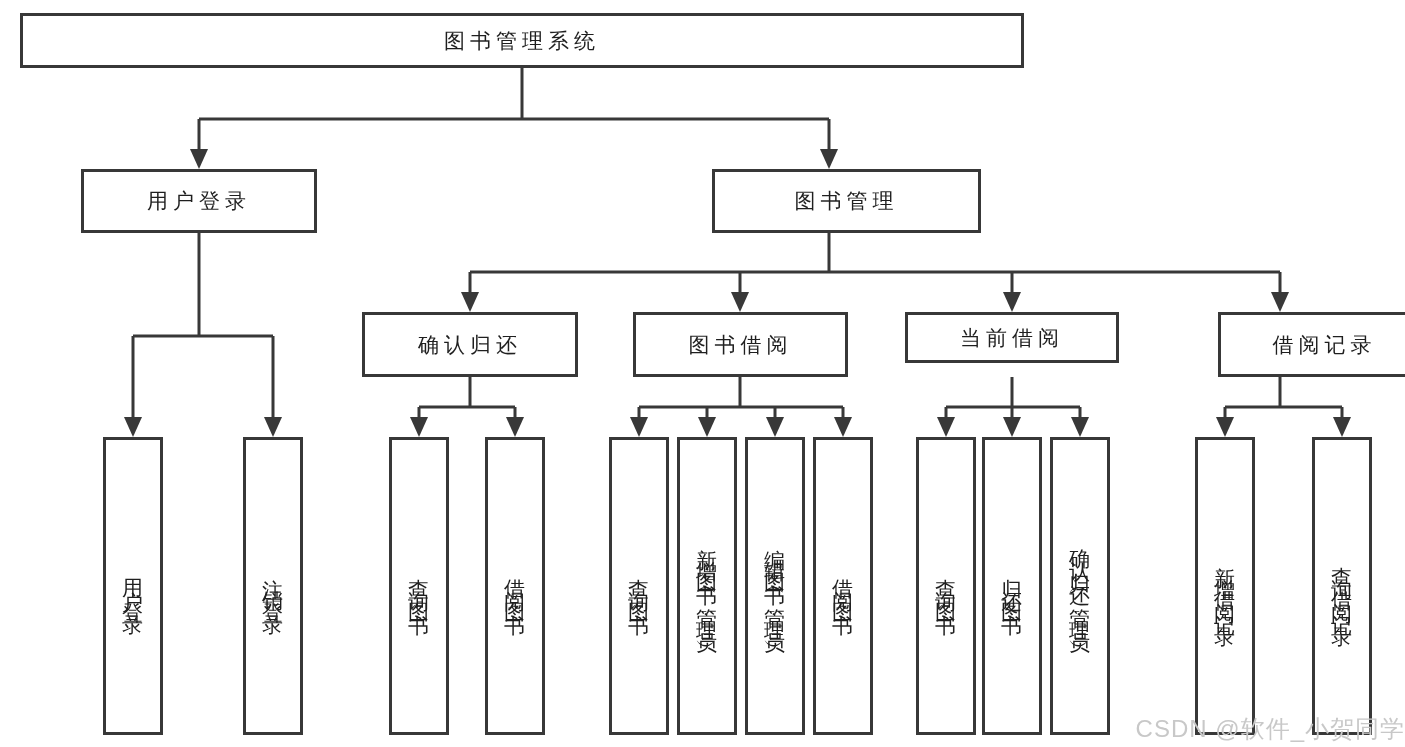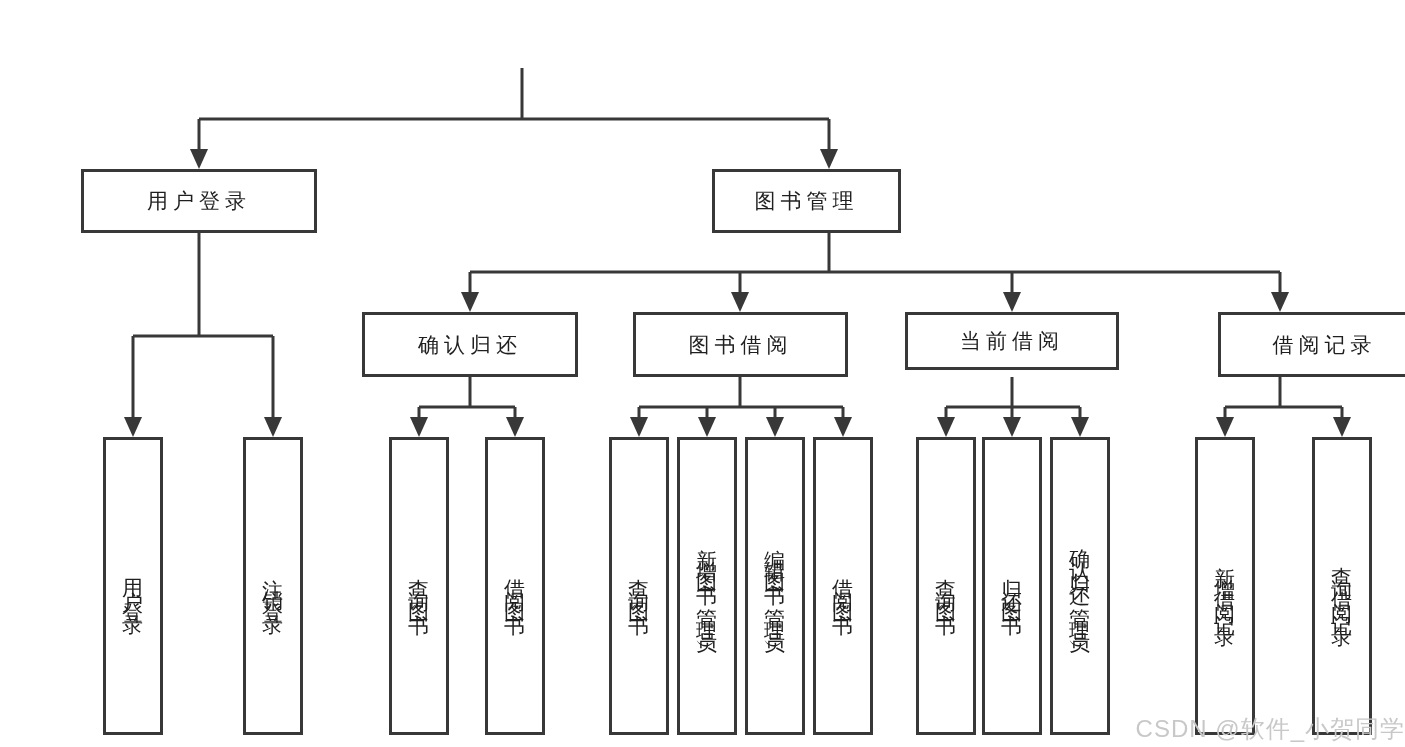--- a/index.html
+++ b/index.html
@@ -56,27 +56,28 @@
       <polygon points="766,417 784,417 775,437"></polygon>
       <polygon points="834,417 852,417 843,437"></polygon>
       <polygon points="937,417 955,417 946,437"></polygon>
       <polygon points="1003,417 1021,417 1012,437"></polygon>
       <polygon points="1071,417 1089,417 1080,437"></polygon>
       <polygon points="1216,417 1234,417 1225,437"></polygon>
       <polygon points="1333,417 1351,417 1342,437"></polygon>
     </g>
   </svg>
 
+  <div class="node" style="left:20px;top:13px;width:1004px;height:55px;">图书管理系统</div>
 
   <div class="node" style="left:81px;top:169px;width:236px;height:64px;">用户登录</div>
-  <div class="node" style="left:712px;top:169px;width:189px;height:64px;">图书管理</div>
+  <div class="node" style="left:712px;top:169px;width:269px;height:64px;">图书管理</div>
 
   <div class="node" style="left:362px;top:312px;width:216px;height:65px;">确认归还</div>
   <div class="node" style="left:633px;top:312px;width:215px;height:65px;">图书借阅</div>
-  <div class="node" style="left:905px;top:312px;width:214px;height:58px;">当前借阅</div>
+  <div class="node" style="left:905px;top:312px;width:214px;height:51px;">当前借阅</div>
   <div class="node" style="left:1174px;top:312px;width:213px;height:65px;margin-left:44px;">借阅记录</div>
 
   <div class="vnode" style="left:103px;top:437px;width:60px;height:298px;">
     <span>用户登录</span>
     </div>
   <div class="vnode" style="left:243px;top:437px;width:60px;height:298px;">
     <span>注销登录</span>
     </div>
 
   <div class="vnode" style="left:389px;top:437px;width:60px;height:298px;">

